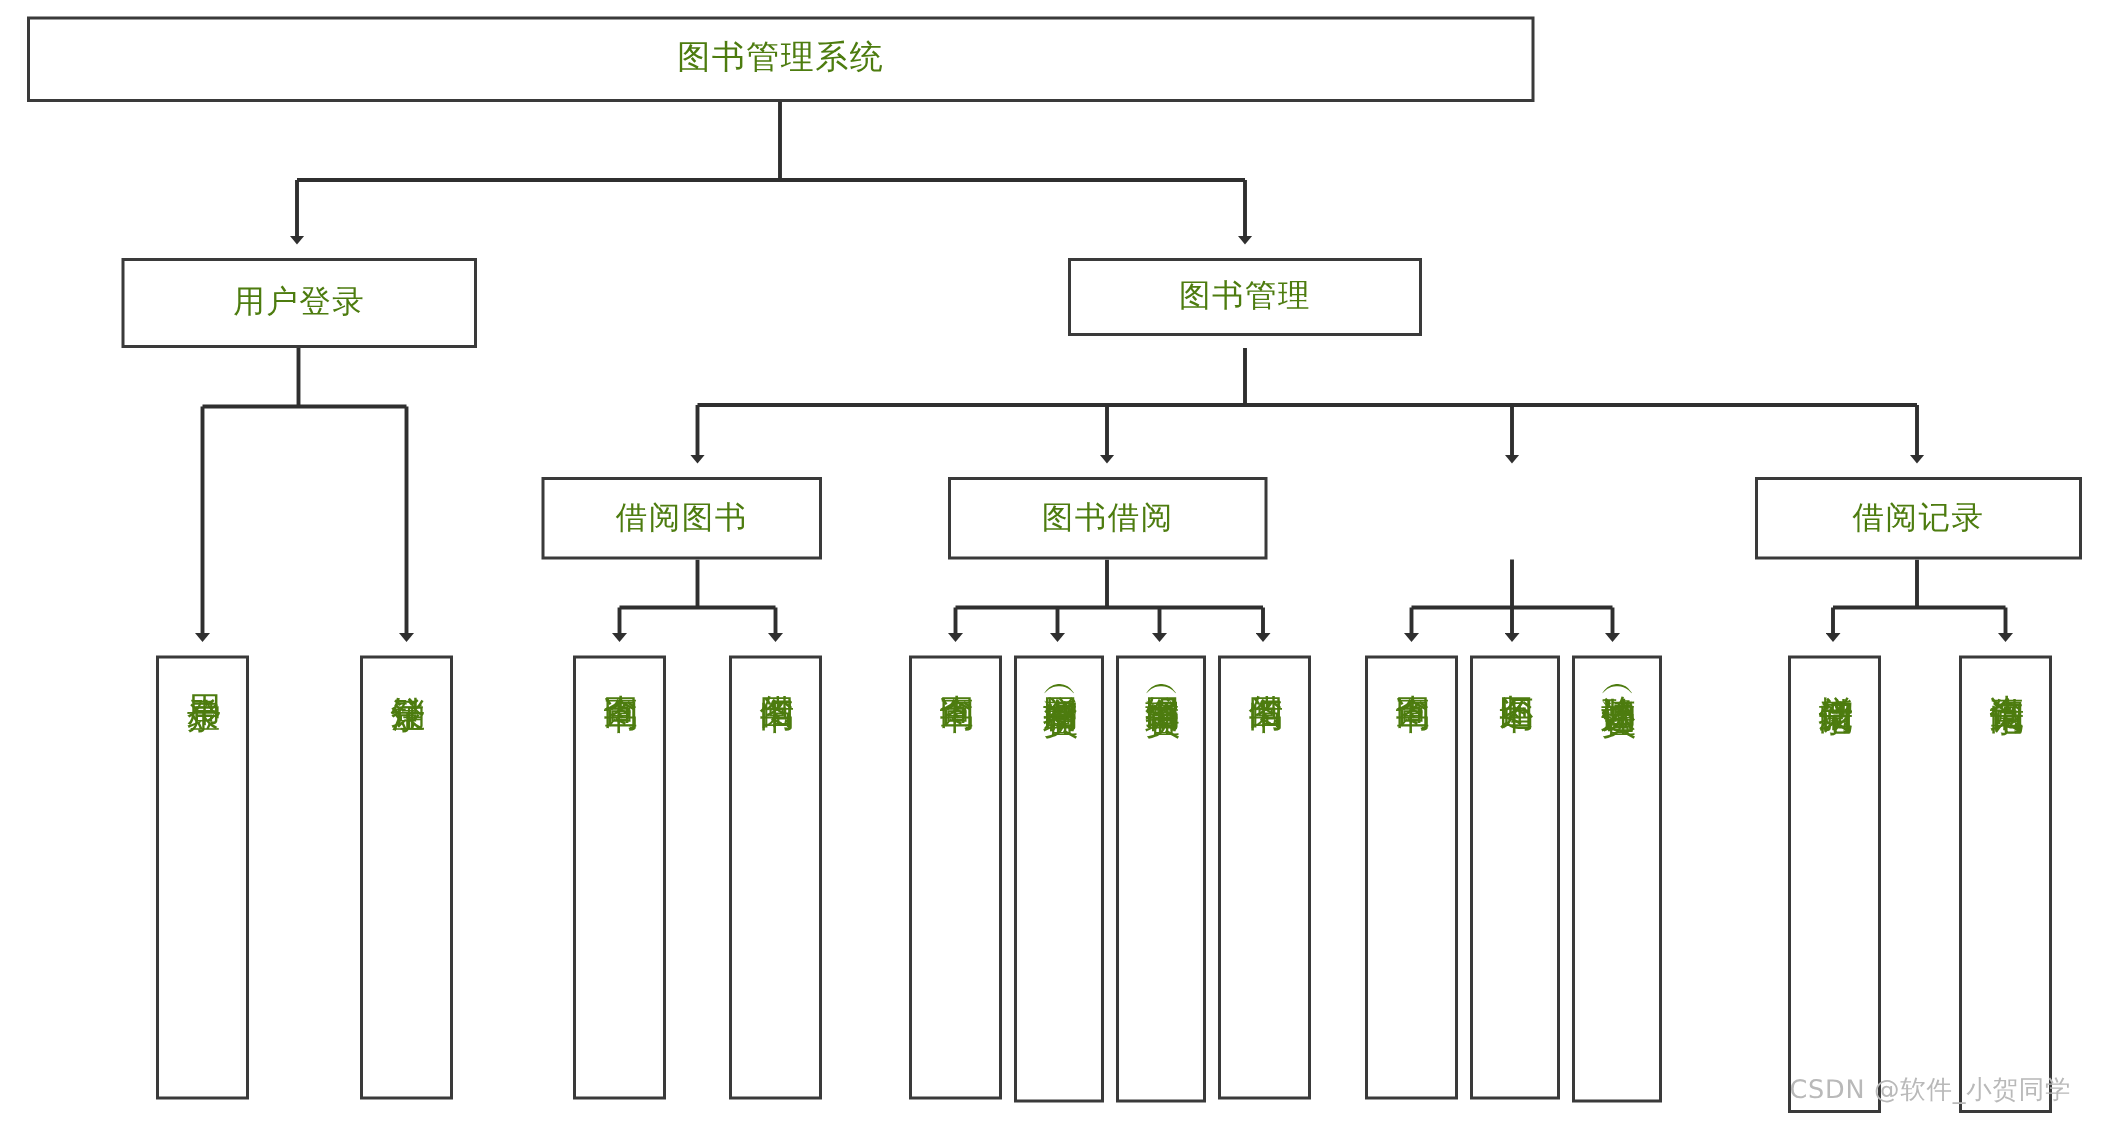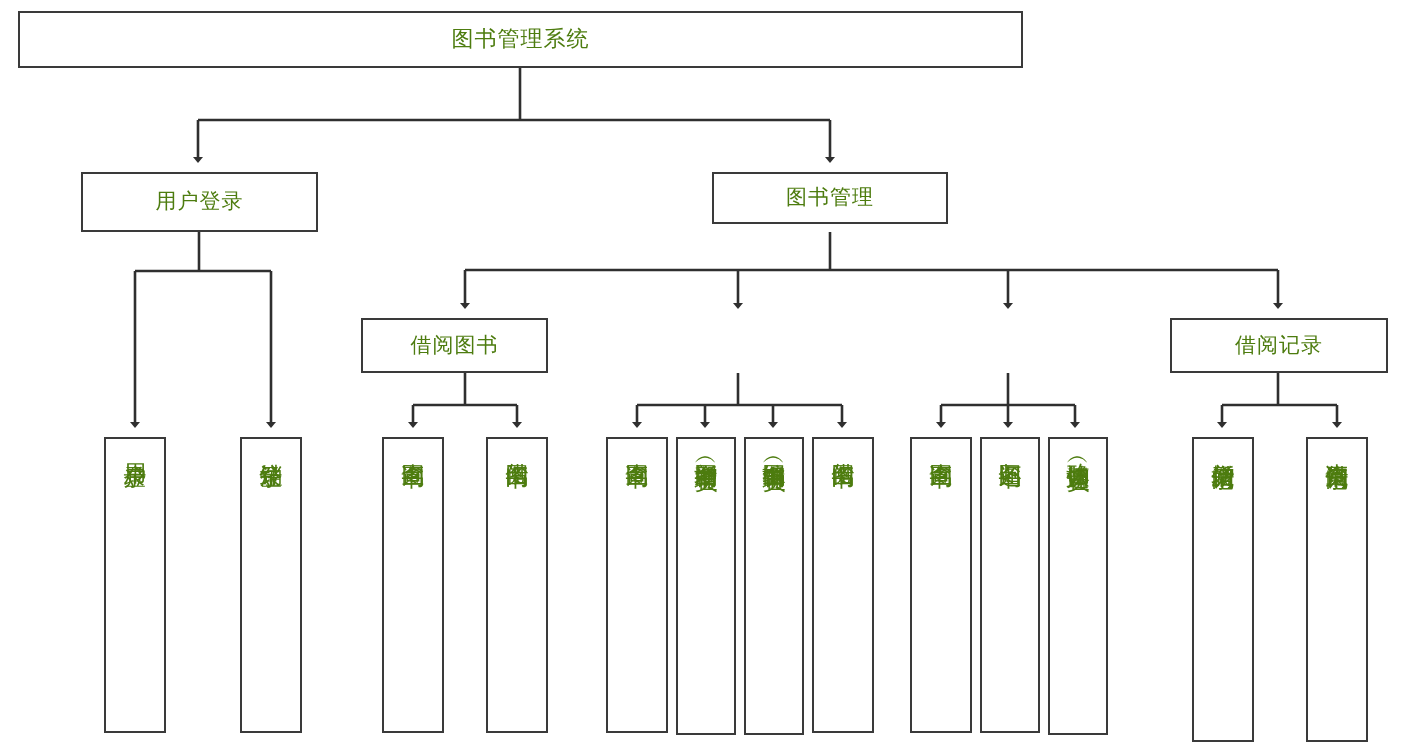--- a/index.html
+++ b/index.html
@@ -131,20 +131,23 @@
   </div>
 
   <div class="node node-h" style="left:712px; top:172px; width:236px; height:52px;">
     <span class="label">图书管理</span>
   </div>
 
   <div class="node node-h" style="left:361px; top:318px; width:187px; height:55px;">
     <span class="label">借阅图书</span>
   </div>
 
+  <div class="node node-h" style="left:632px; top:318px; width:213px; height:55px;">
+    <span class="label">图书借阅</span>
+  </div>
 
 
   <div class="node node-h" style="left:1170px; top:318px; width:218px; height:55px;justify-content:center;">
     <span class="label">借阅记录</span>
   </div>
 
   <div class="node node-v" style="left:104px; top:437px; width:62px; height:296px;">
     <span class="label">用户登录</span>
   </div>
 
@@ -189,14 +192,15 @@
   </div>
 
   <div class="node node-v" style="left:1192px; top:437px; width:62px; height:305px;">
     <span class="label">新增借阅记录</span>
   </div>
 
   <div class="node node-v" style="left:1306px; top:437px; width:62px; height:305px;">
     <span class="label">查询借阅记录</span>
   </div>
 
+  <div id="watermark">CSDN @软件_小贺同学</div>
 
 </div>
 
 </body></html>

